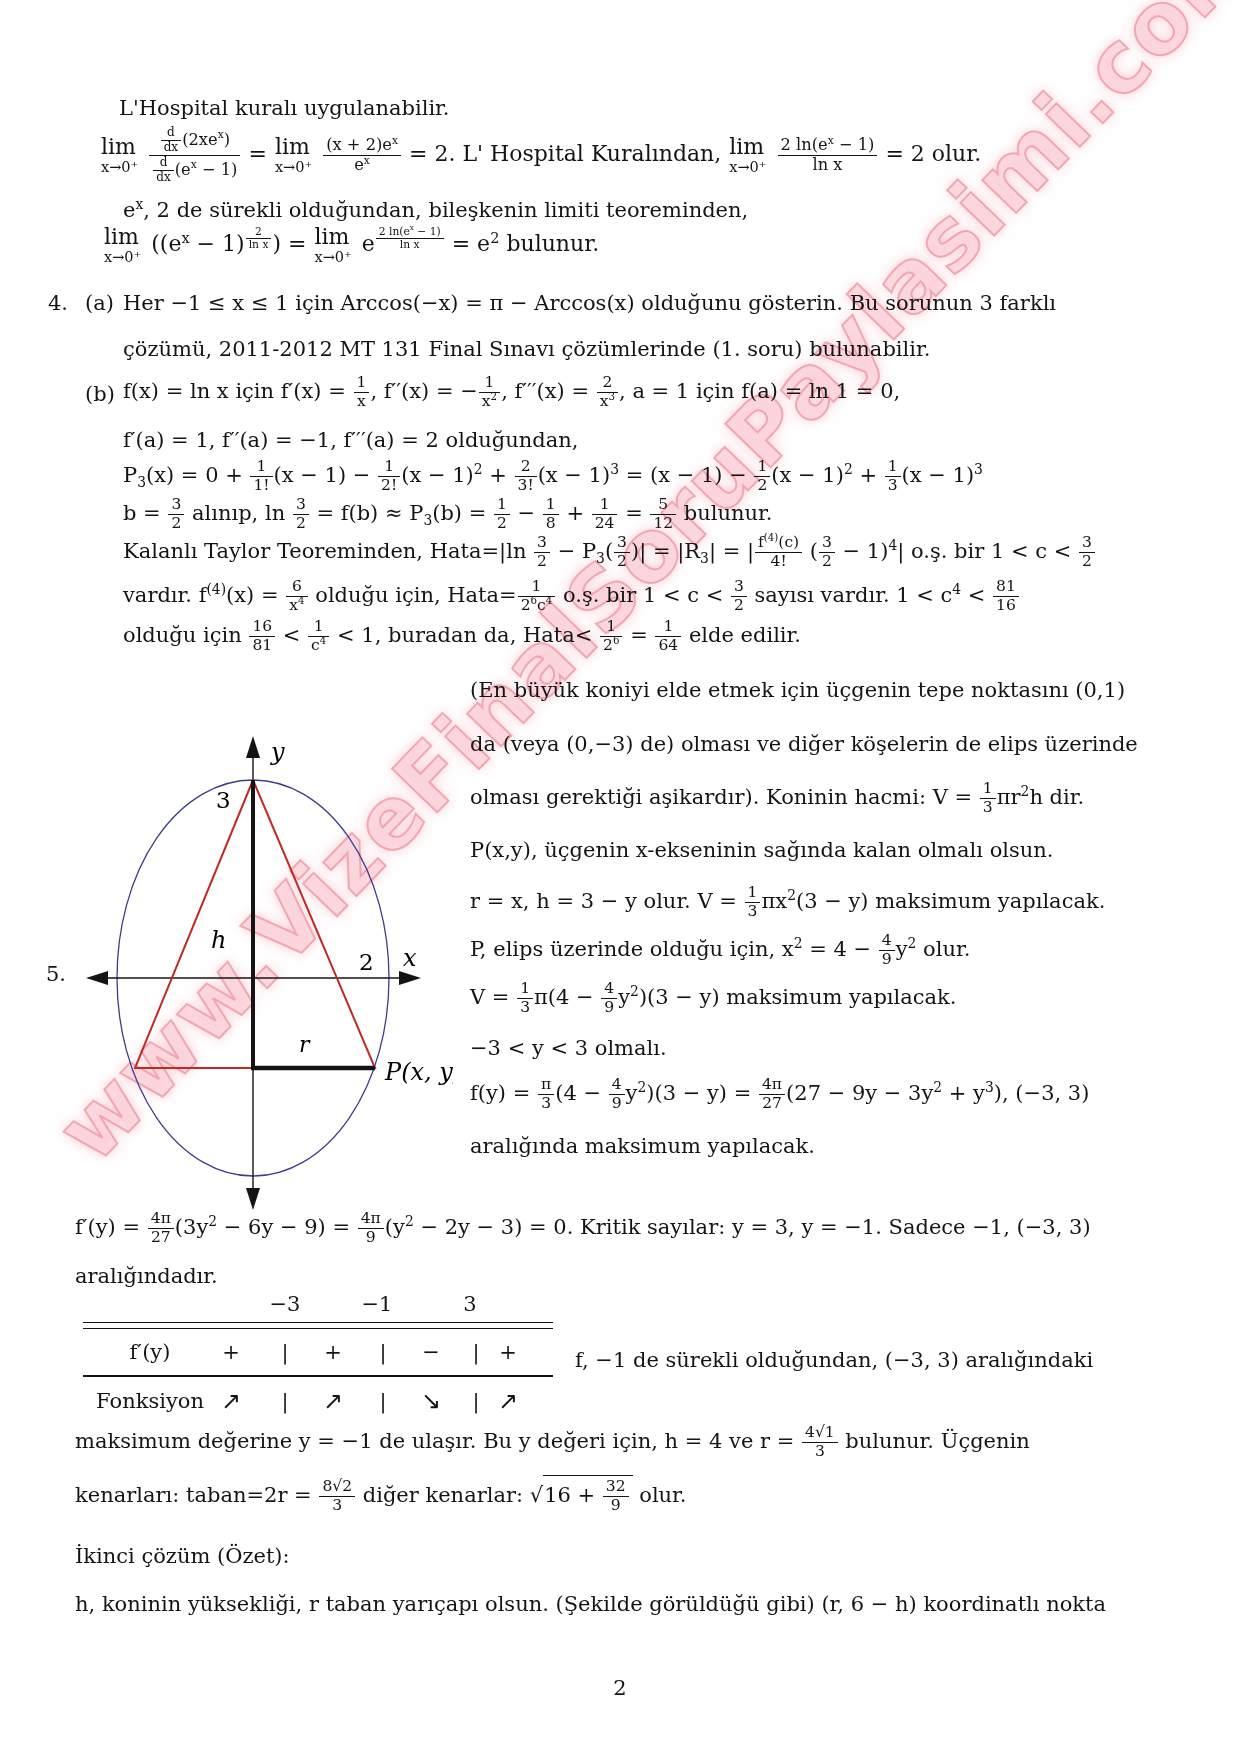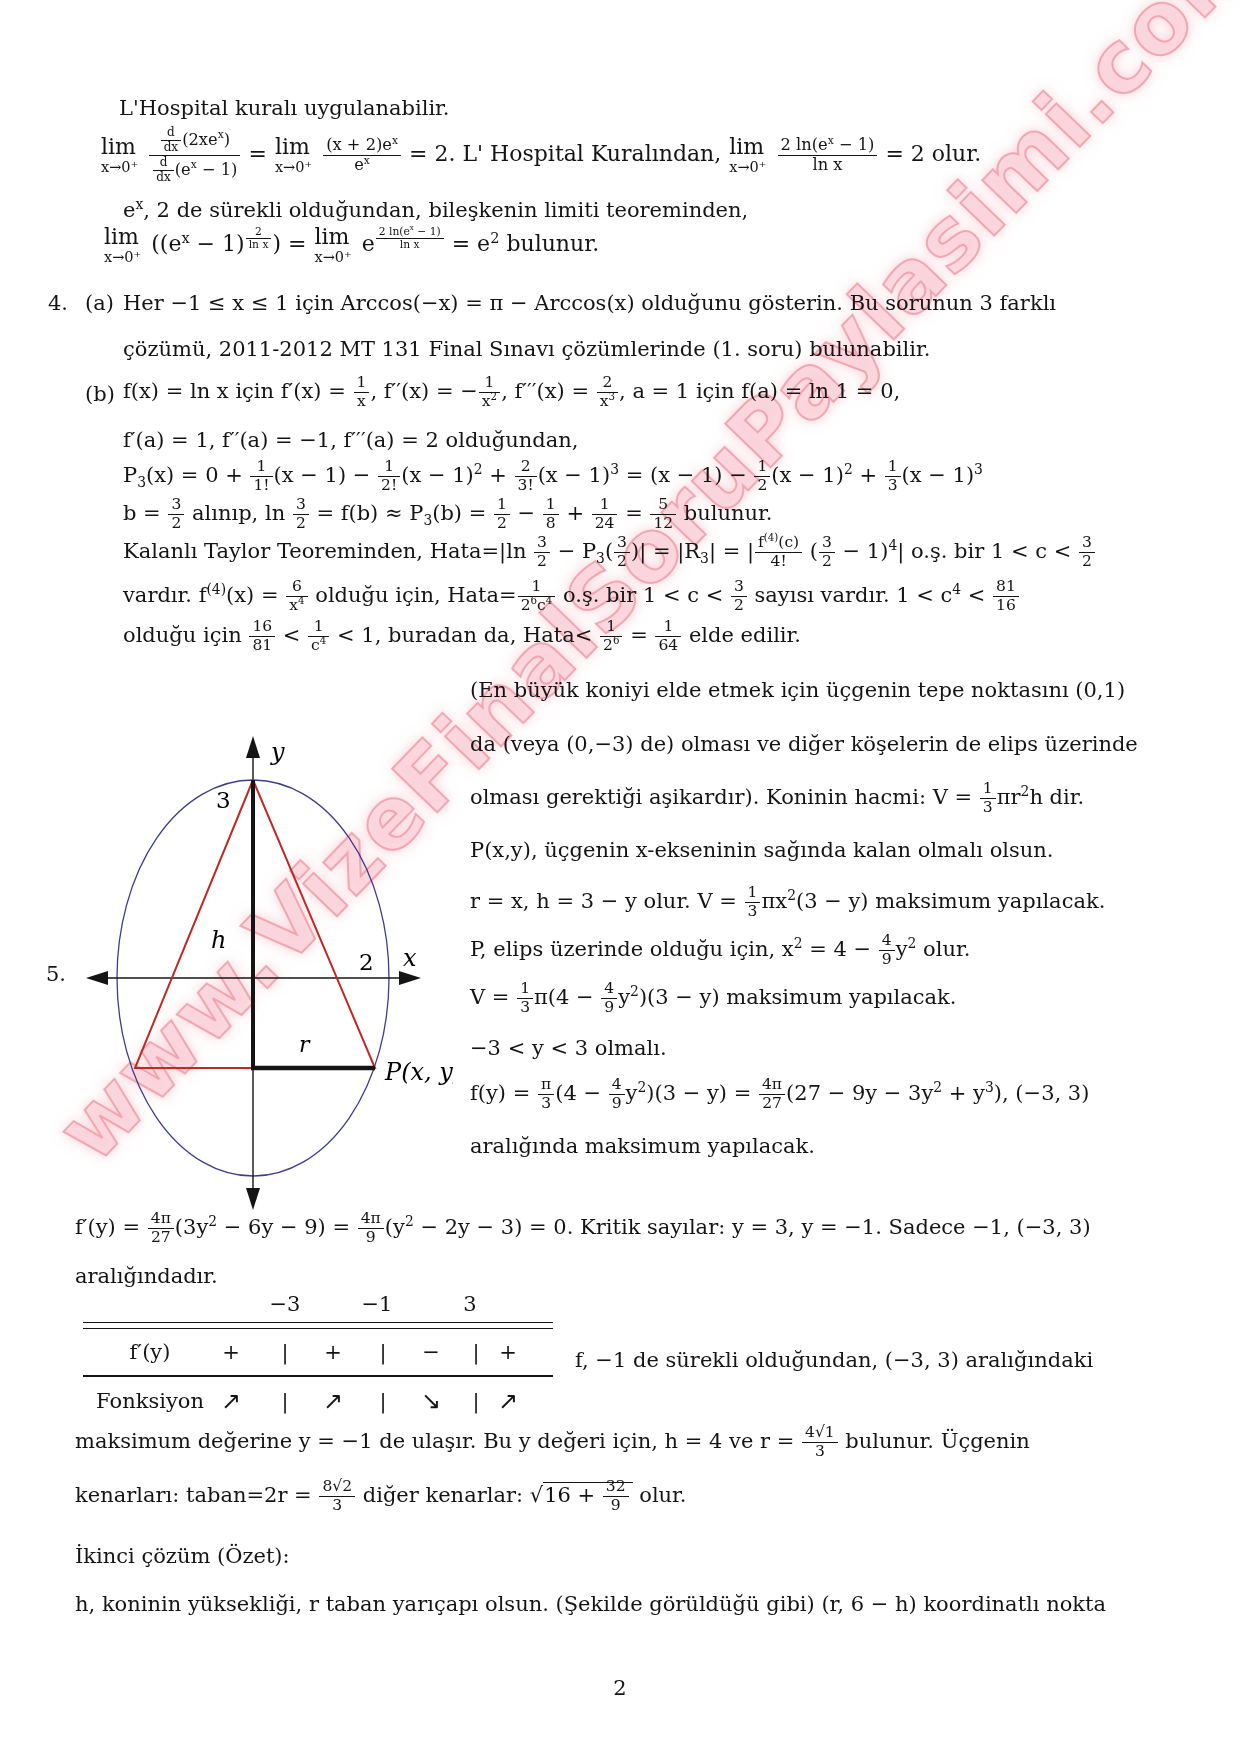--- a/index.html
+++ b/index.html
@@ -11,21 +11,21 @@
   
   .fr{display:inline-block;vertical-align:middle;text-align:center;font-size:.74em;line-height:1.15;padding:0 1px;}
   .fr .nu{display:block;padding:0 3px;}
   .fr .de{display:block;border-top:1px solid #141414;padding:0 3px;}
   
   .lm{display:inline-block;vertical-align:middle;line-height:1;margin:0 3px 0 1px;}
   .lm .lt{display:block;}
   .lm .lb{display:block;font-size:.66em;margin-top:2px;}
   sup{font-size:.66em;vertical-align:super;line-height:0;}
   sub{font-size:.66em;vertical-align:sub;line-height:0;}
-  .sq .sqr{border-top:1.3px solid #141414;padding:0 3px 0 1px;}
+  .sq .sqr{border-top:1.3px solid #141414;padding:7px 3px 0 1px;}
   
   .watermark{position:absolute;left:-140px;top:592px;width:1400px;text-align:center;
      font-family:"DejaVu Sans", sans-serif;font-weight:bold;font-size:86px;letter-spacing:2px;
      color:rgba(252,213,220,0.85);-webkit-text-stroke:2px rgba(240,152,164,0.8);
      text-shadow:0 0 14px rgba(240,152,164,0.55);
      transform:rotate(-46deg);transform-origin:50% 50%;z-index:0;pointer-events:none;}
   .content{position:relative;z-index:1;}
   
   .stable{width:486px;font-size:21px;}
   .trow{position:relative;height:46px;}

